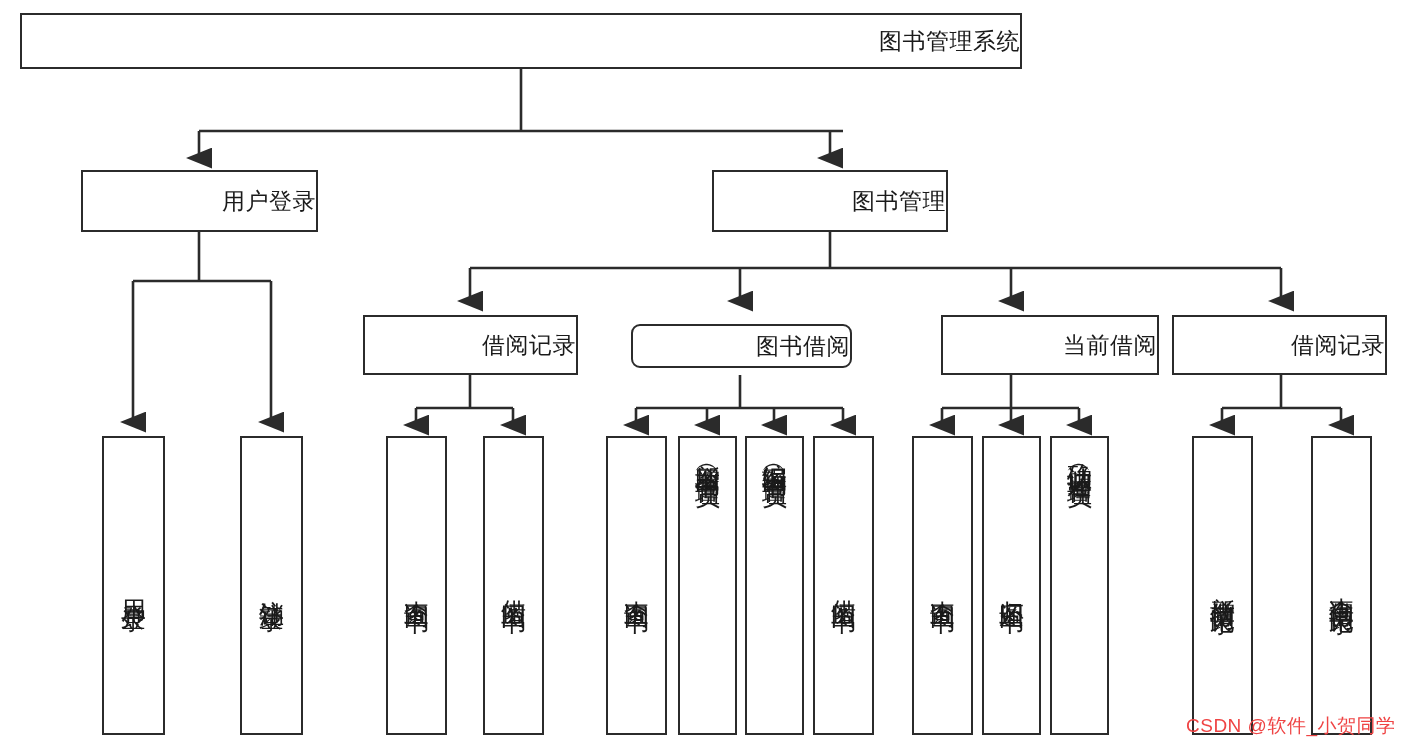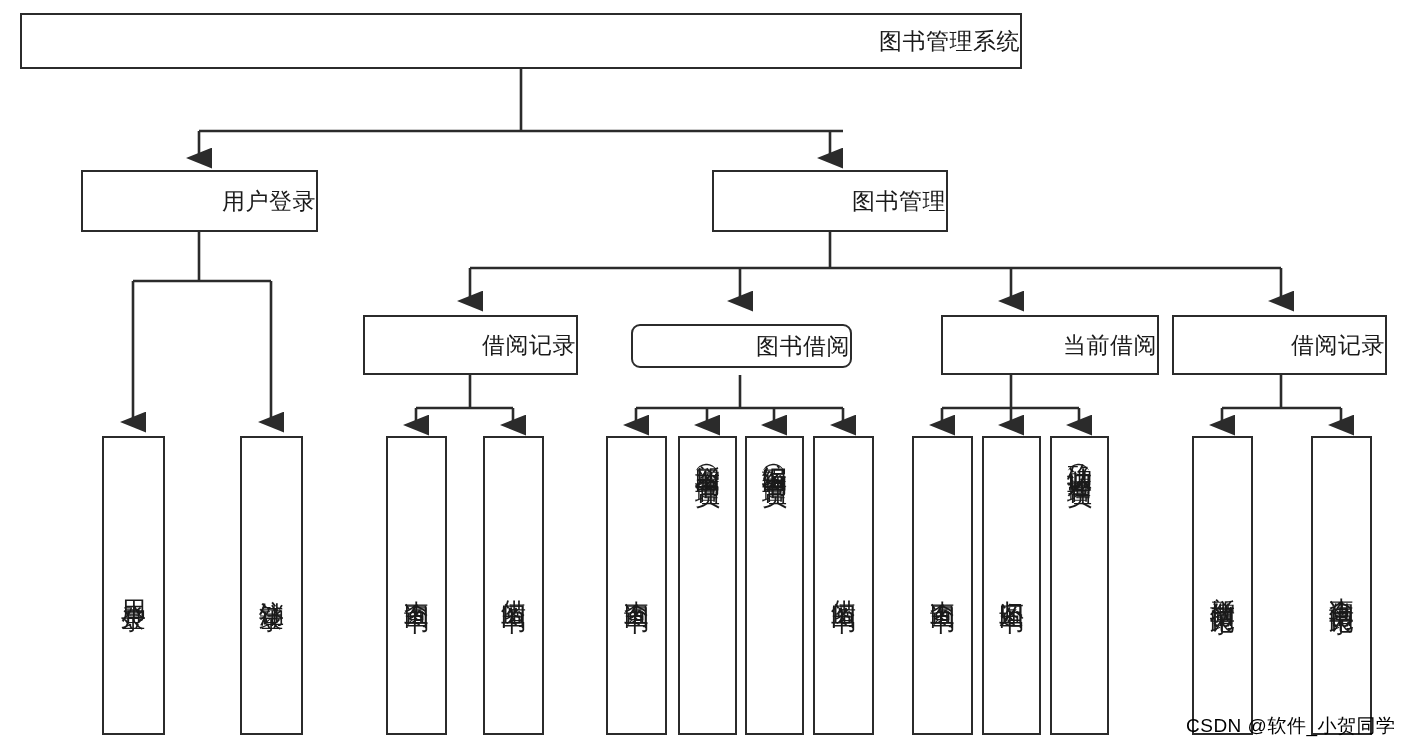--- a/index.html
+++ b/index.html
@@ -65,21 +65,21 @@
   }
   .node-v.center-text {
     align-items: center;
     padding-top: 0;
   }
   .watermark {
     position: absolute;
     left: 1186px;
     top: 713px;
     font-size: 19px;
-    color: #000000;
+    color: #ef4444;
     white-space: nowrap;
     letter-spacing: 0.5px;
     font-family: "Liberation Sans", "DejaVu Sans", sans-serif;
   }
 </style>
 </head>
 <body>
 
 <div id="diagram-root">
 

